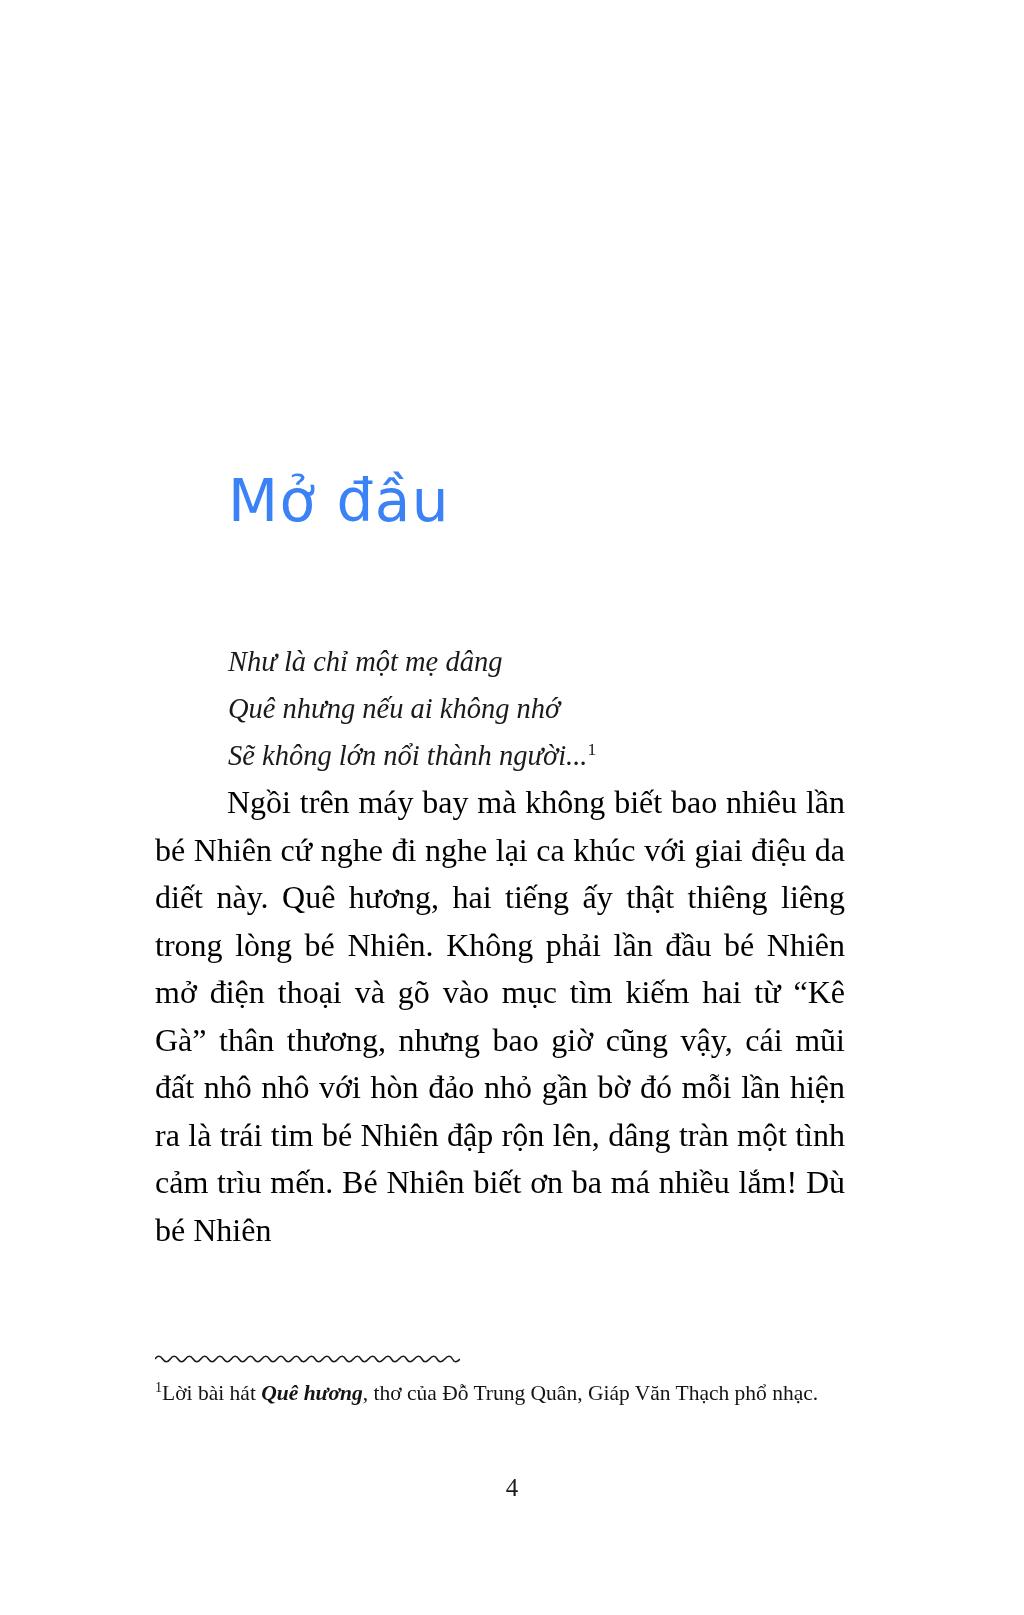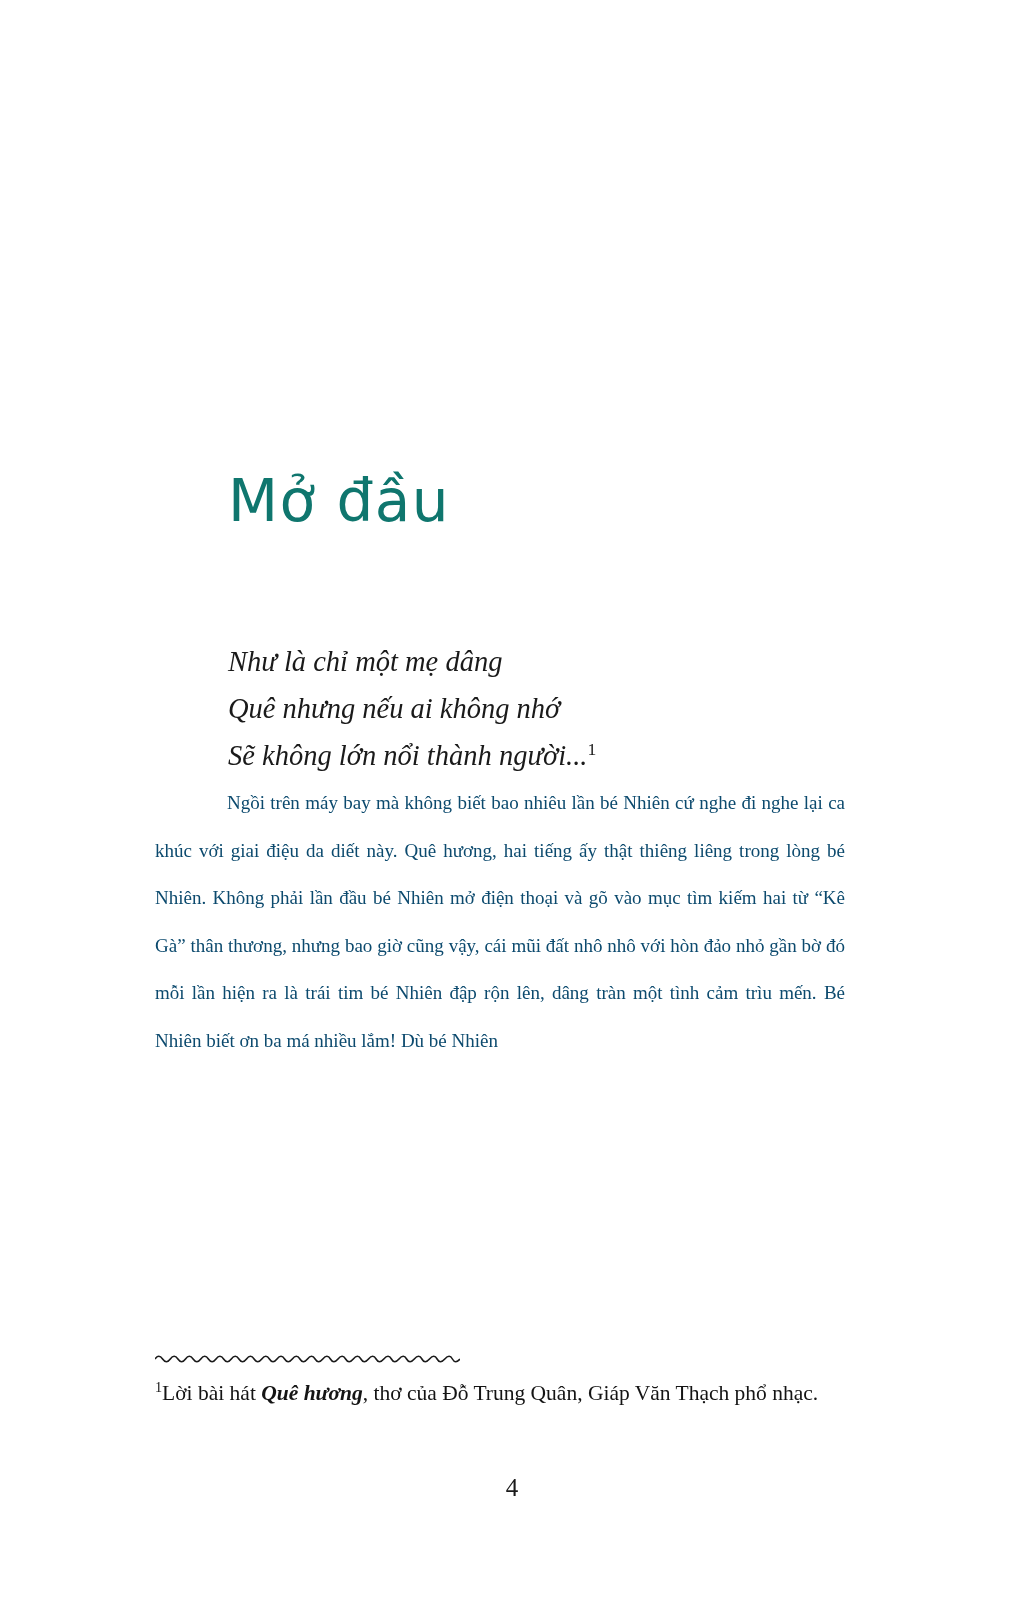--- a/index.html
+++ b/index.html
@@ -23,21 +23,21 @@
   
   .chapter-title {
     position: absolute;
     left: 228px;
     top: 431px;
     font-family: "DejaVu Sans", sans-serif;
     font-weight: 400;
     font-size: 58px;
     line-height: 1.1;
     letter-spacing: 1.5px;
-    color: #0f766e;
+    color: #3b82f6;
     white-space: nowrap;
   }
 
   
   .content {
     position: absolute;
     left: 155px;
     top: 638px;
     width: 690px;
   }
@@ -63,23 +63,23 @@
     font-style: normal;
   }
 
   
   .body-par {
     margin: 0;
     padding: 0;
     text-indent: 72px;
     text-align: justify;
     text-justify: inter-word;
-    font-size: 19px;
+    font-size: 32px;
     line-height: 47.5px;
-    color: #0c4a6e;
+    color: #000000;
     hyphens: none;
   }
 
   
   .footnote-zone {
     position: absolute;
     left: 155px;
     top: 1352px;
     width: 690px;
   }

